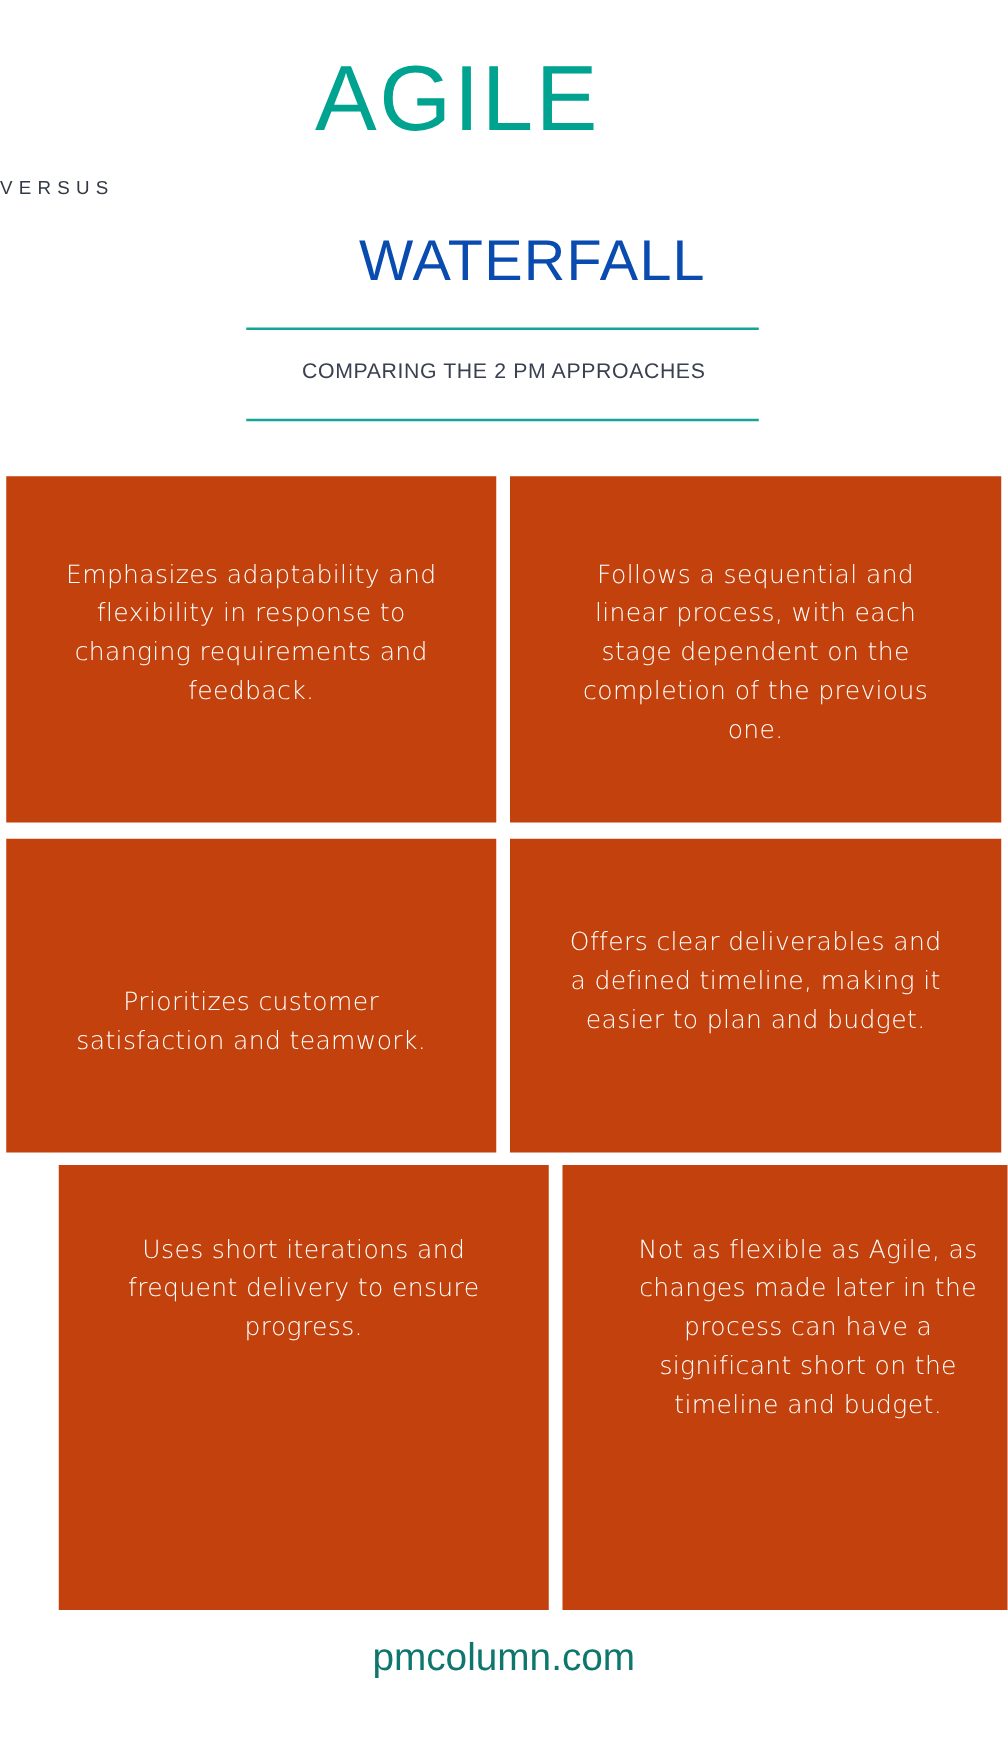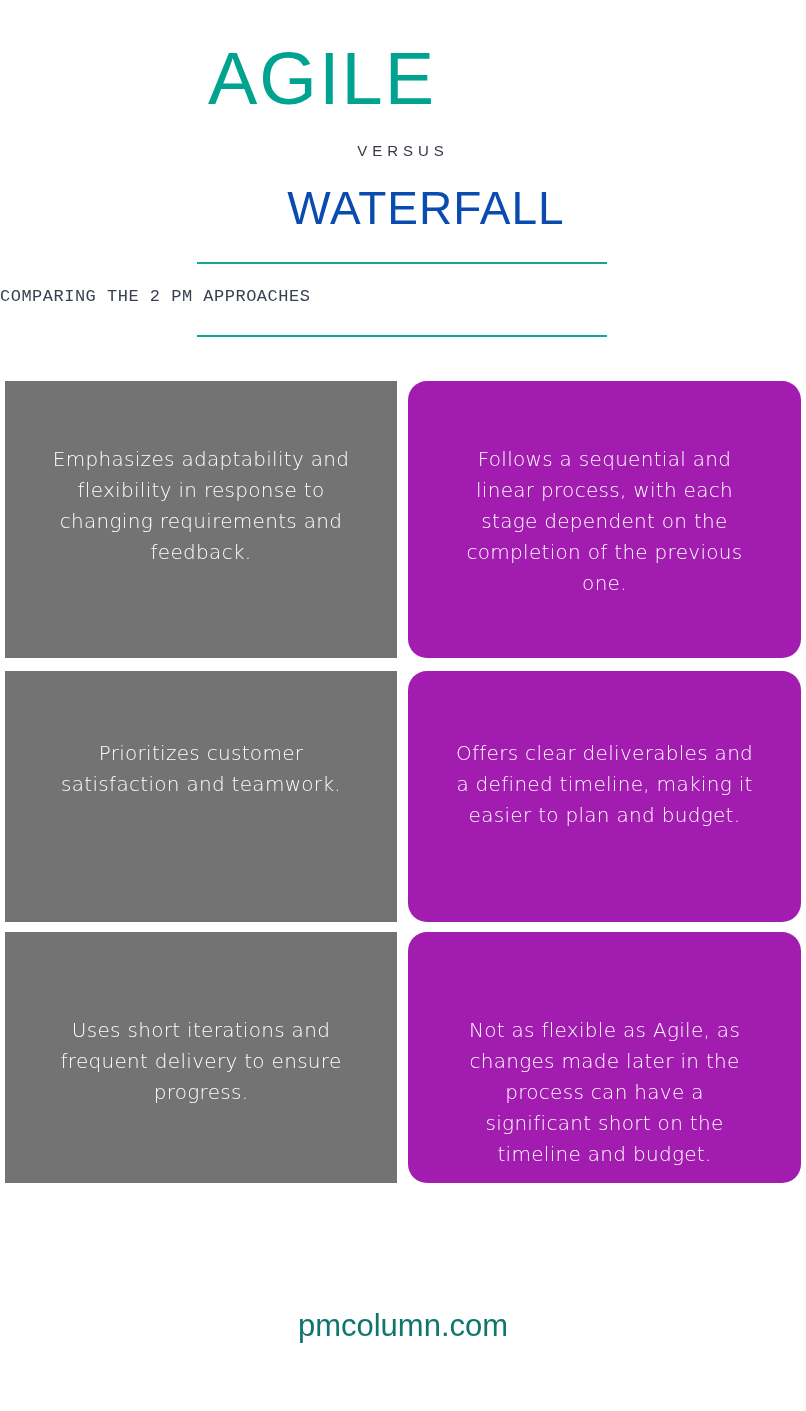--- a/index.html
+++ b/index.html
@@ -1,32 +1,32 @@
 <!DOCTYPE html>
 <html><head>
   <meta charset="utf-8">
   <style>
     html, body { margin: 0; padding: 0; background: #ffffff; }
     body { width: 806px; height: 1411px; position: relative; overflow: hidden; font-family: "DejaVu Sans", sans-serif; }
-    .title-agile { position: absolute; top: 34px; left: 0; width: 644px; text-align: center; font-size: 74px; font-weight: 300; color: #00a38f; letter-spacing: 2px; line-height: 90px; font-family: "Liberation Sans", sans-serif; }
-    .versus { position: absolute; top: 142px; left: 0; width: 806px; text-align: center; font-size: 15px; letter-spacing: 5px; color: #333a45; font-family: "Liberation Sans", sans-serif; }
+    .title-agile { position: absolute; top: 34px; left: 0; width: 644px; text-align: center; font-size: 74px; font-weight: 300; color: #00a38f; letter-spacing: 2px; line-height: 90px; font-family: "Liberation Sans", sans-serif; padding-left: 44px; }
+    .versus { position: absolute; top: 142px; left: 0; width: 806px; text-align: left; font-size: 15px; letter-spacing: 5px; color: #333a45; font-family: "Liberation Sans", sans-serif; }
     .title-waterfall { position: absolute; top: 178px; left: 0; width: 806px; text-align: center; font-size: 46px; color: #0a4bb0; letter-spacing: 1px; line-height: 60px; font-family: "Liberation Sans", sans-serif; margin-left: 23px; }
     .rule { position: absolute; left: 197px; width: 410px; height: 2px; background: #14a596; }
     .rule.top { top: 262px; }
     .rule.bottom { top: 335px; }
-    .subtitle { position: absolute; top: 287px; left: 0; width: 806px; text-align: left; font-size: 17px; color: #3a4050; letter-spacing: 0.5px; font-family: Liberation Mono, monospace; }
+    .subtitle { position: absolute; top: 287px; left: 0; width: 806px; text-align: center; font-size: 17px; color: #3a4050; letter-spacing: 0.5px; font-family: Liberation Sans, sans-serif; }
     .cell { position: absolute; box-sizing: border-box; display: flex; justify-content: center; color: #ffffff; text-align: center; font-family: "DejaVu Sans", sans-serif; font-size: 20px; line-height: 31px; letter-spacing: 0.3px; font-weight: 300; }
-    .cell.agile { background: #737373; left: 5px; width: 392px; }
-    .cell.waterfall { background: #a21caf; left: 408px; width: 393px; border-radius: 19px; }
+    .cell.agile { background: #c2410c; left: 5px; width: 392px; }
+    .cell.waterfall { background: #c2410c; left: 408px; width: 393px; }
     .cell span { display: block; width: 300px; }
     .r1 { top: 381px; height: 277px; padding-top: 63px; }
     .r2 { top: 671px; height: 251px; padding-top: 67px; }
-    .r3 { top: 932px; height: 251px; padding-top: 83px; }
+    .r3 { top: 932px; height: 356px; padding-top: 52px; margin-left: 42px; }
     .cell.waterfall.r3 span { width: 310px; }
-    .cell.agile.r2 span { width: 320px; }
+    .cell.agile.r2 span { width: 320px; margin-top: 48px; }
     .footer { position: absolute; top: 1308px; left: 0; width: 806px; text-align: center; font-size: 31px; color: #0f766e; font-family: "Liberation Sans", sans-serif; }
   </style>
 </head>
 <body>
 
 <div>
   <div class="title-agile">AGILE</div>
   <div class="versus">VERSUS</div>
   <div class="title-waterfall">WATERFALL</div>
   <div class="rule top"></div>

